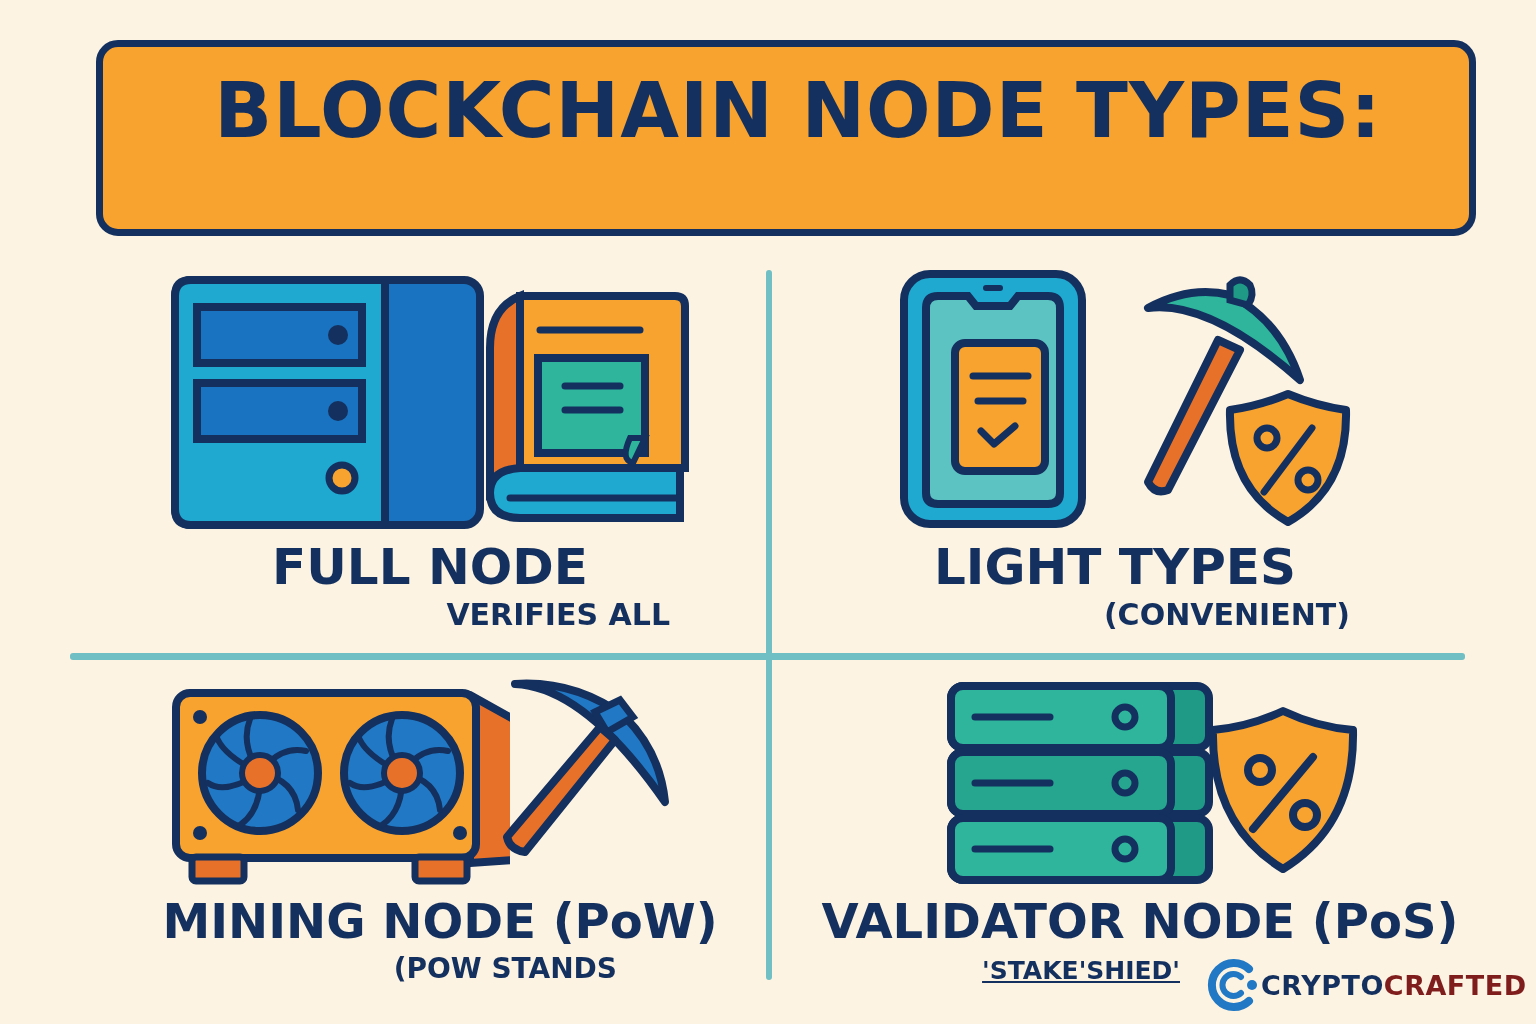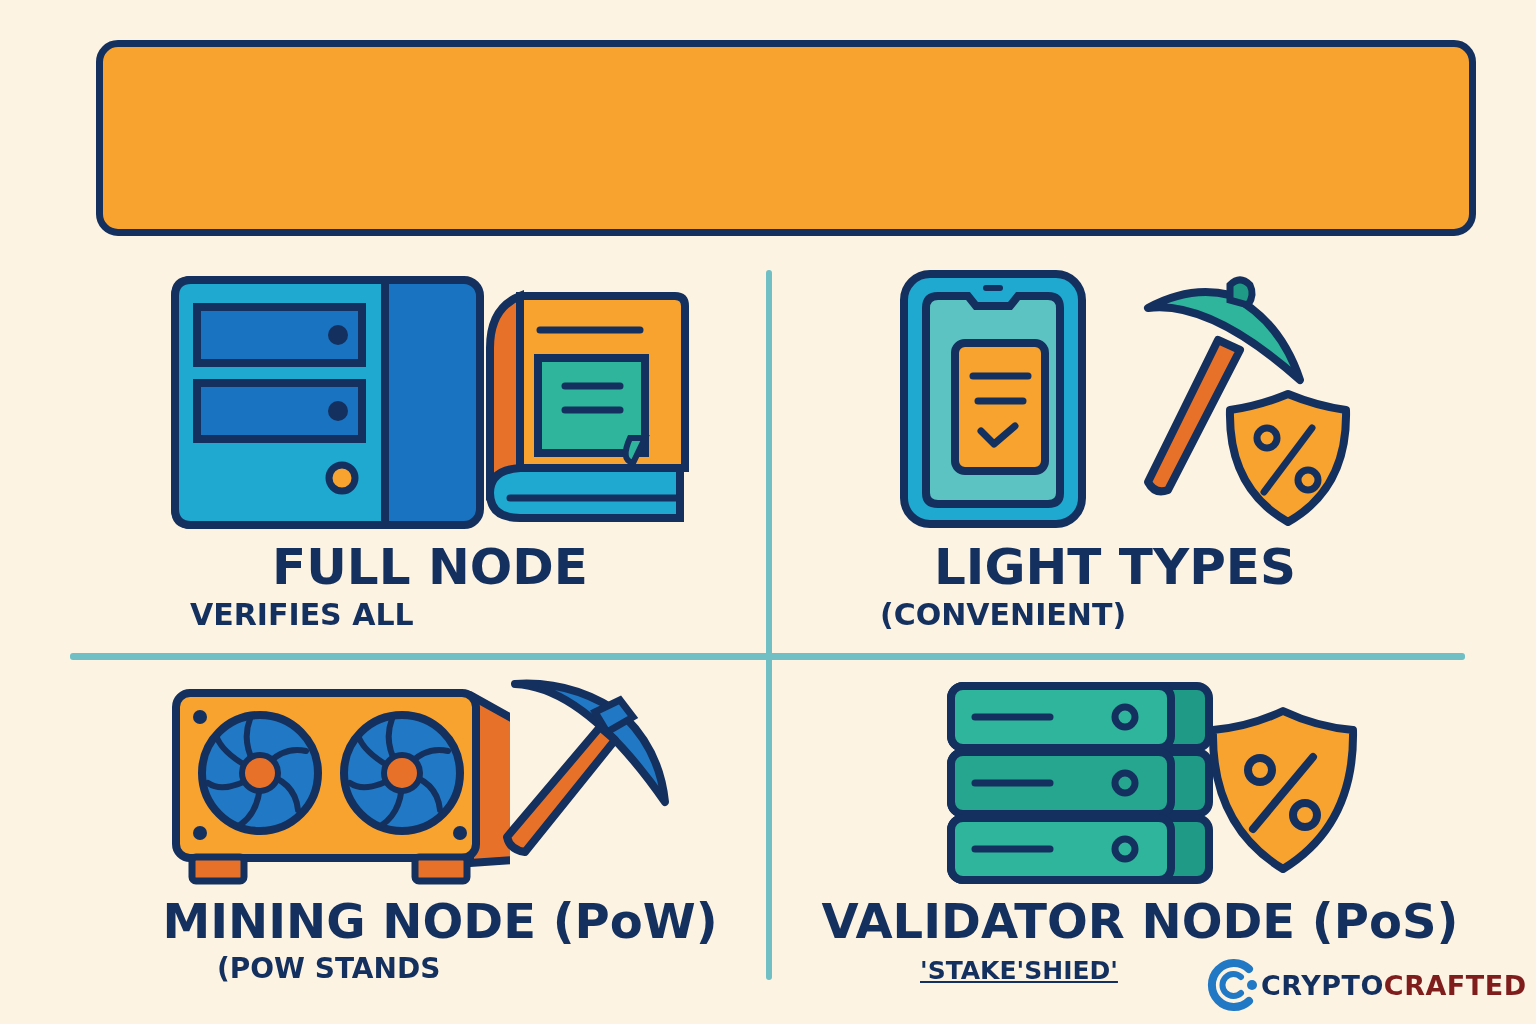--- a/index.html
+++ b/index.html
@@ -22,39 +22,40 @@
       position: absolute; left: 0; right: 0; top: 120px;
       font-size: 54px; font-weight: bold; line-height: 1; padding-right: 140px;
     }
     .divider-v { position: absolute; left: 766px; top: 270px; width: 6px; height: 710px; background: #6fbfc4; border-radius: 3px; }
     .divider-h { position: absolute; left: 70px; top: 653px; width: 1395px; height: 7px; background: #6fbfc4; border-radius: 3px; }
     .icon { position: absolute; }
     .title {
       position: absolute; font-weight: bold; text-align: center; white-space: nowrap; line-height: 1;
     }
     .sub {
-      position: absolute; font-weight: bold; text-align: left; white-space: nowrap; line-height: 1;
+      position: absolute; font-weight: bold; text-align: right; white-space: nowrap; line-height: 1;
     }
     .q1 .title { left: 190px; width: 480px; top: 542px; font-size: 50px; }
     .q1 .sub   { left: 190px; width: 480px; top: 600px; font-size: 30px; }
     .q2 .title { left: 880px; width: 470px; top: 542px; font-size: 50px; }
     .q2 .sub   { left: 880px; width: 470px; top: 600px; font-size: 30px; }
     .q3 .title { left: 120px; width: 640px; top: 897px; font-size: 48px; }
     .q3 .sub   { left: 217px; width: 400px; top: 955px; font-size: 28px; }
     .q4 .title { left: 800px; width: 680px; top: 897px; font-size: 48px; }
     .q4 .sub   { left: 920px; width: 260px; top: 958px; font-size: 25px; text-decoration: underline; }
     .logo { position: absolute; left: 1205px; top: 955px; height: 60px; display: flex; align-items: center; }
     .logo .word { font-size: 27px; font-weight: bold; letter-spacing: 0.5px; }
     .logo .w1 { color: #13305e; }
     .logo .w2 { color: #7f1d1d; }
   </style>
 </head>
 <body>
 
 <div class="banner">
+  <div class="t1">BLOCKCHAIN NODE TYPES:</div>
 </div>
 
 <div class="divider-v"></div>
 <div class="divider-h"></div>
 
 <div class="q1">
   <svg class="icon" style="left:170px;top:275px" width="320" height="255" viewBox="0 0 320 255">
     <rect x="5" y="5" width="305" height="245" rx="16" fill="#1a73c0" stroke="#13305e" stroke-width="8"></rect>
     <path d="M21 5 H215 V250 H21 Q5 250 5 234 V21 Q5 5 21 5 Z" fill="#1fa9d1" stroke="#13305e" stroke-width="8"></path>
     <rect x="27" y="32" width="165" height="56" fill="#1a73c0" stroke="#13305e" stroke-width="8"></rect>

